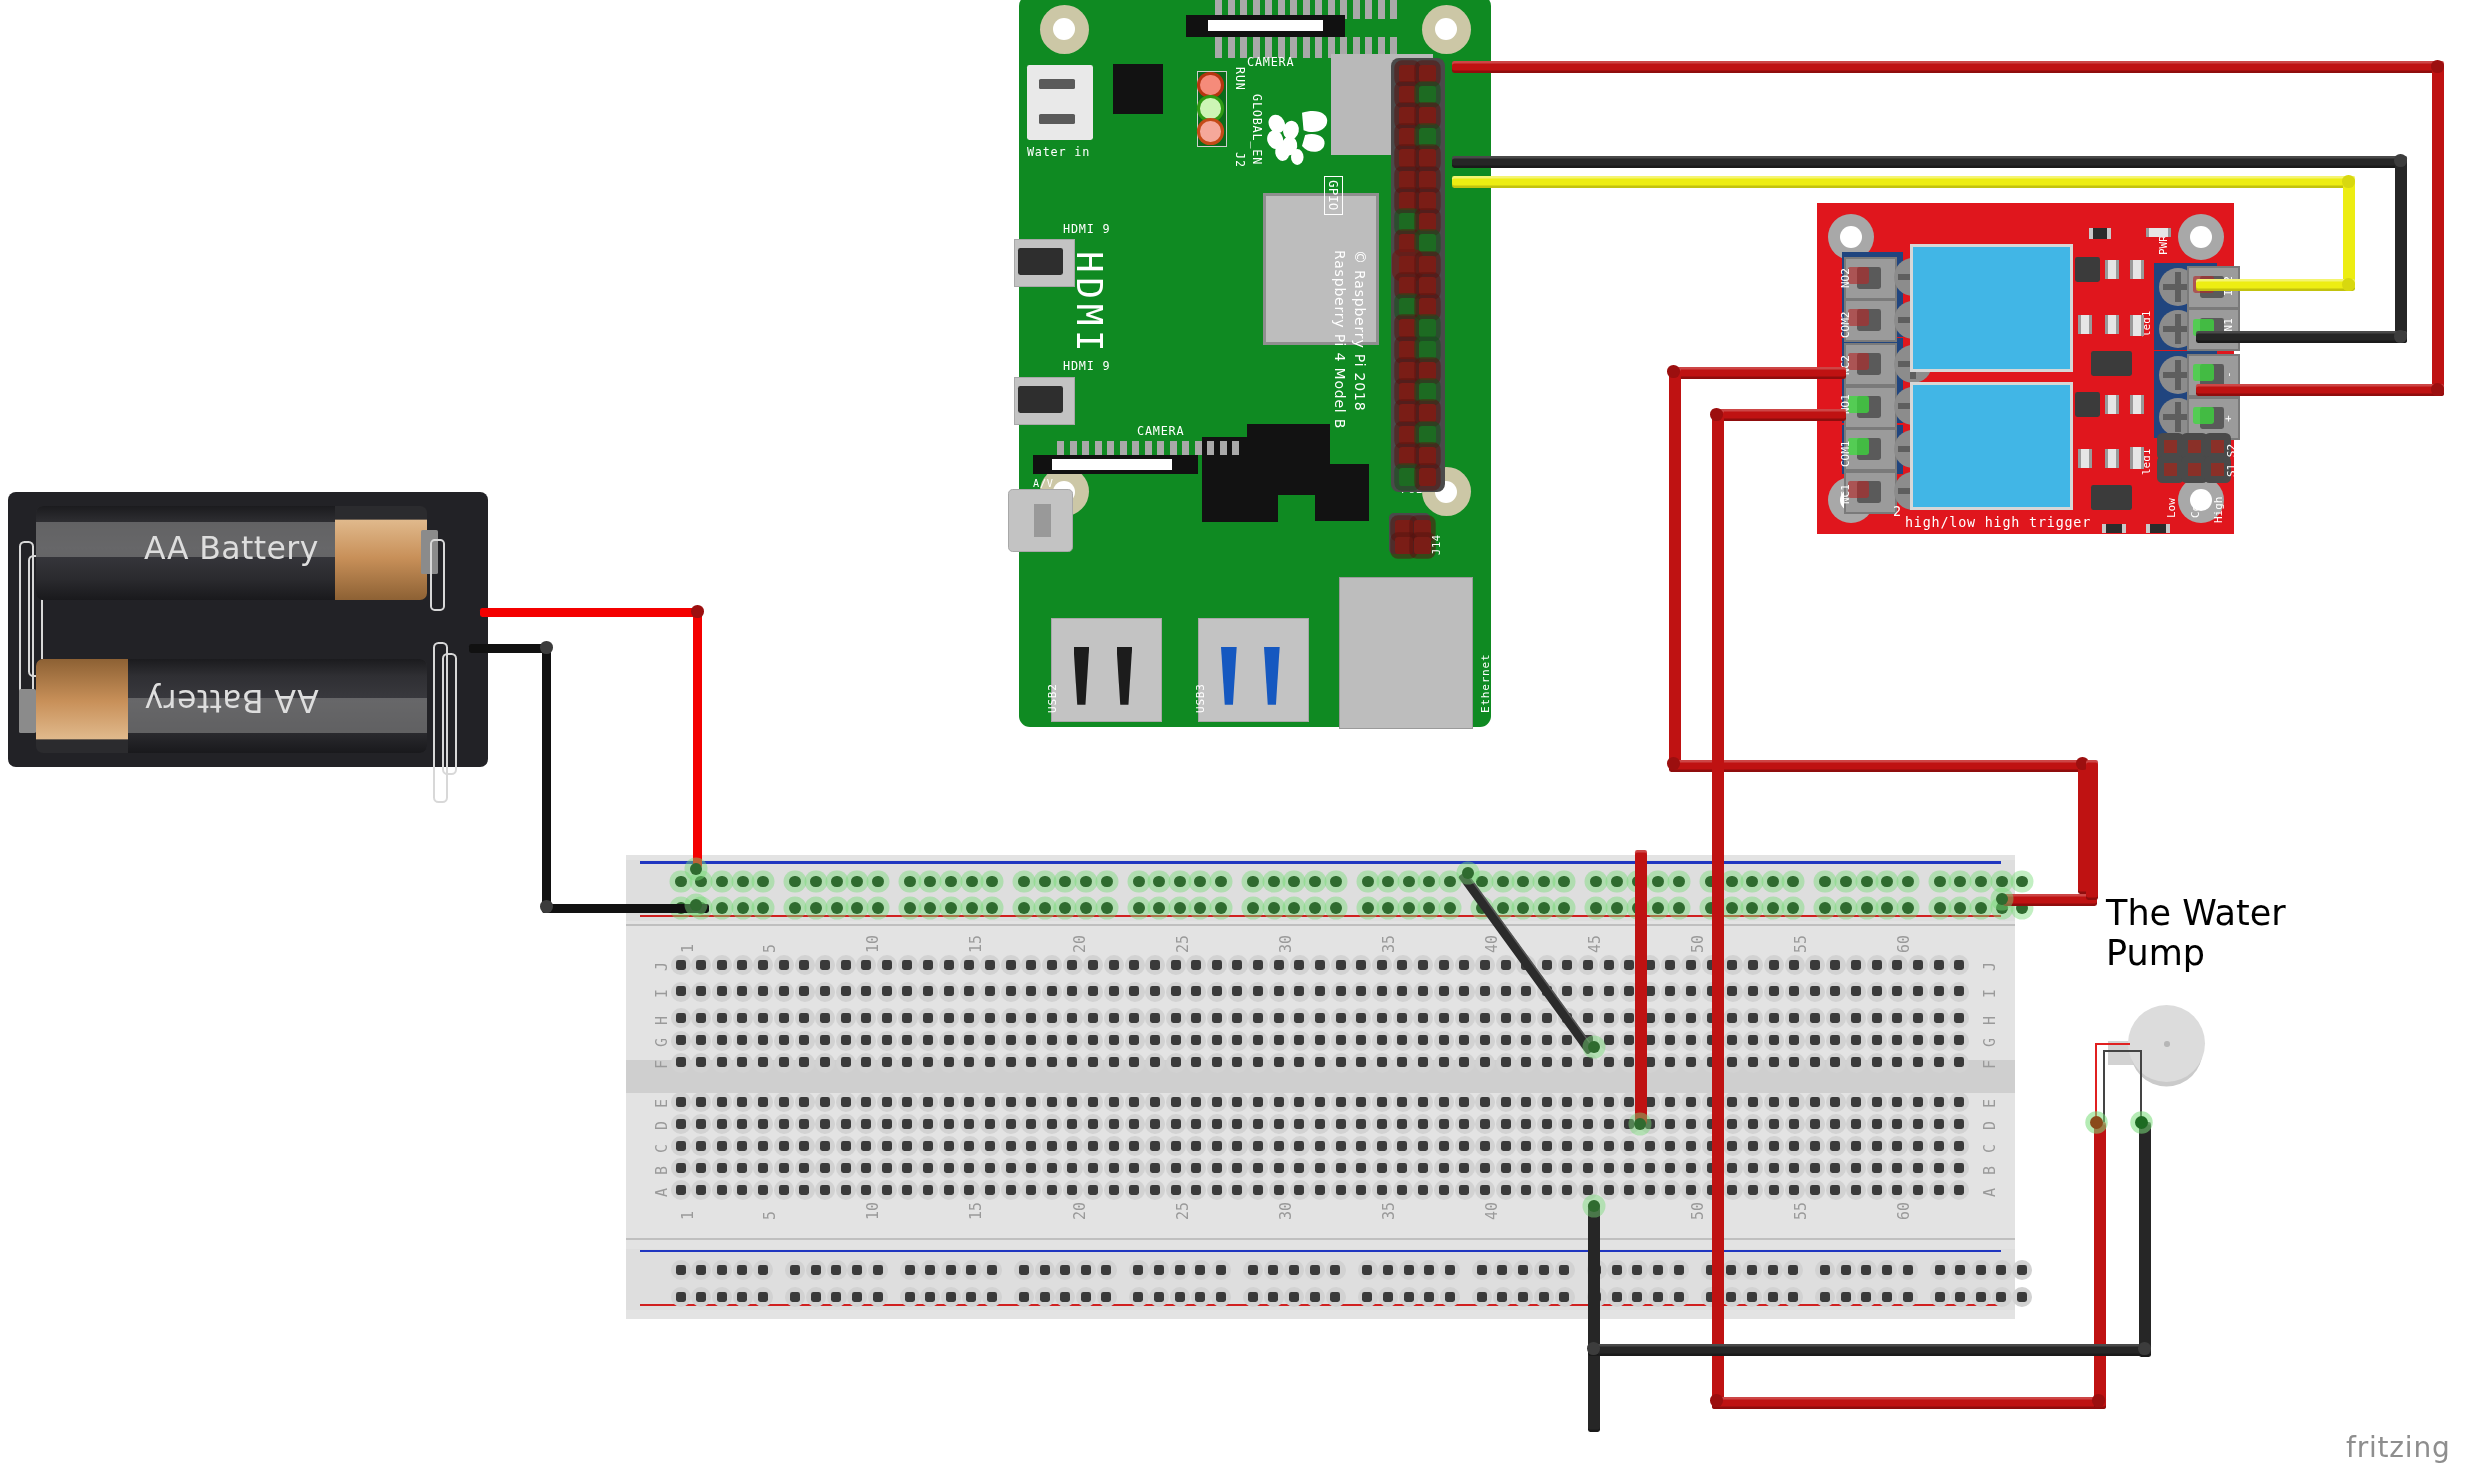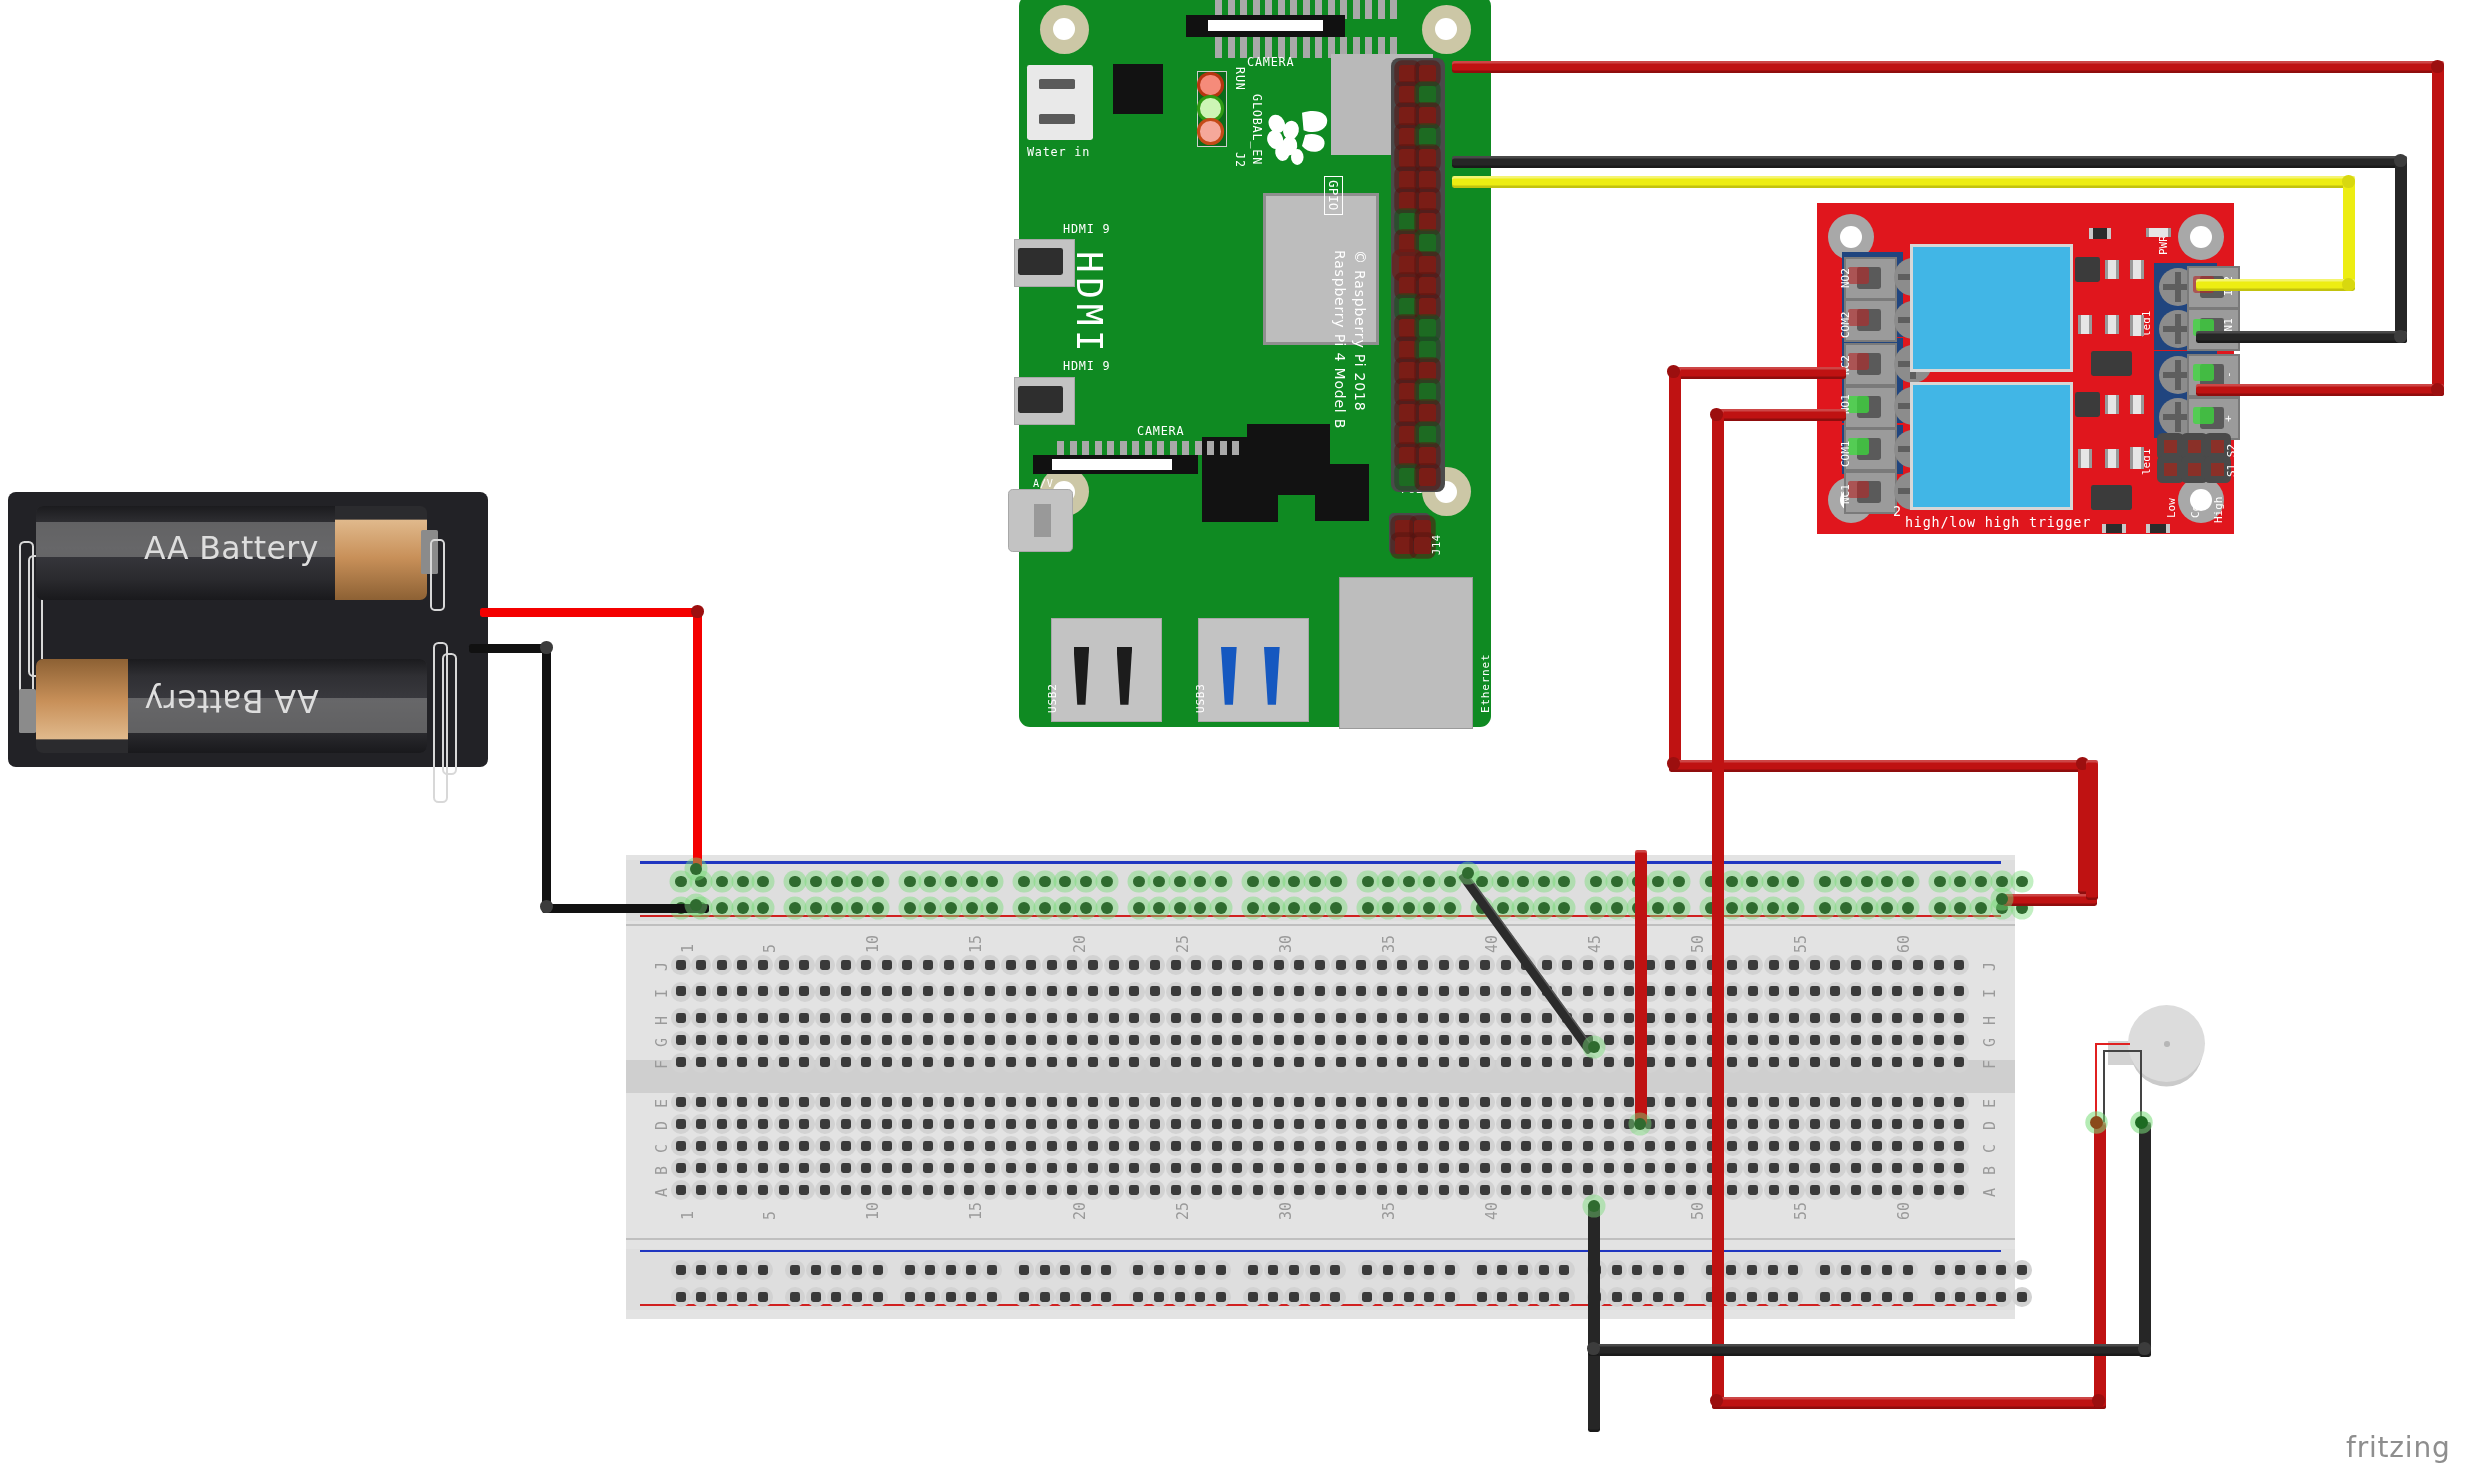--- a/index.html
+++ b/index.html
@@ -2214,17 +2214,21 @@
     <div class="pump-dot" style="left:47px;top:41px;"></div>
     <div class="pump-lead" style="left:-22px;top:43px;width:2.4px;height:80px;background:#e02020;"></div>
     <div class="pump-lead" style="left:-22px;top:43px;width:35px;height:2.4px;background:#e02020;"></div>
     <div class="pump-lead" style="left:-14px;top:50px;width:2.4px;height:72px;background:#444;"></div>
     <div class="pump-lead" style="left:-14px;top:50px;width:39px;height:2.4px;background:#444;"></div>
     <div class="pump-lead" style="left:23px;top:50px;width:2.4px;height:72px;background:#444;"></div>
     <div class="pump-term" style="left:-27.5px;top:116px;background:#8a4a1a;"></div>
     <div class="pump-term" style="left:18px;top:116px;background:#1d6b22;"></div>
   </div>
 
+  <div id="pumplabel" class="abs">
+    <div>The Water</div>
+    <div>Pump</div>
+  </div>
 
   <div id="fritzing" class="abs">fritzing</div>
 
 </div>
 
 
 </body></html>

